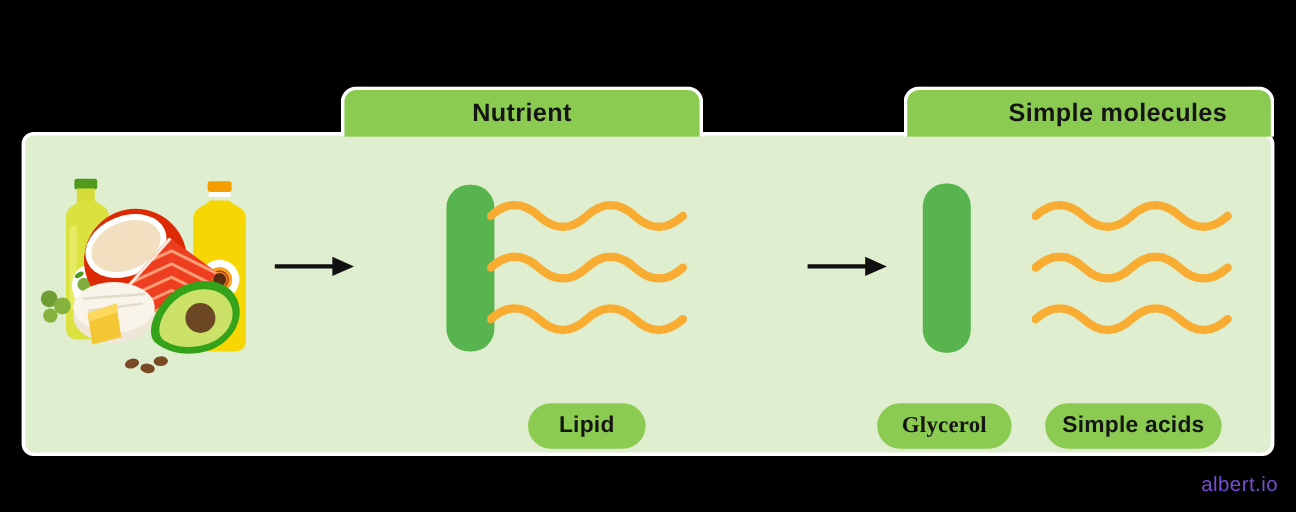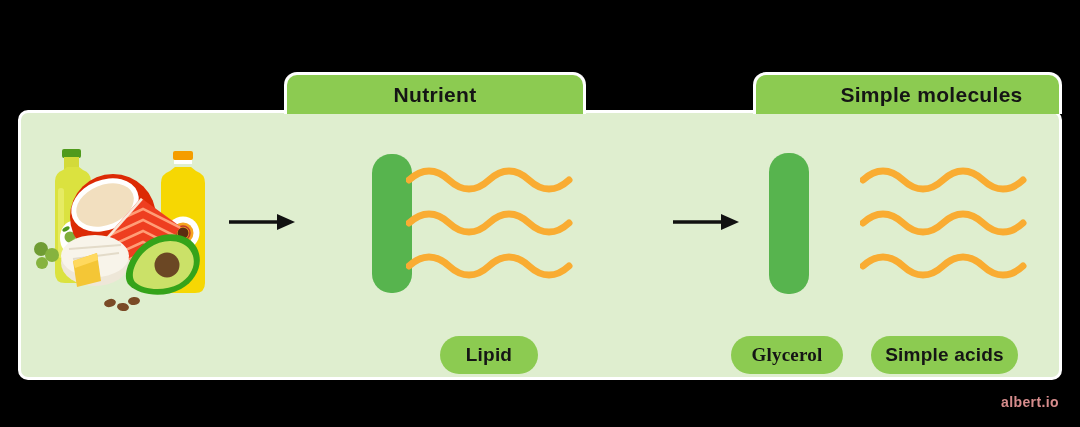--- a/index.html
+++ b/index.html
@@ -30,22 +30,22 @@
   .pill-lipid{left:440px;width:98px;}
   .pill-glycerol{left:731px;width:112px;font-family:Liberation Serif, serif;}
   .pill-fatty{left:871px;width:147px;}
   .bar{
     position:absolute;width:40px;height:139px;background:#57b44e;border-radius:19px;
   }
   .bar-lipid{left:372px;top:154px;}
   .bar-glycerol{left:769px;top:153px;height:141px;}
   .abs{position:absolute;}
   .watermark{
-    position:absolute;left:1001px;top:394px;color:#fca5a5;
-    font-size:14px;font-weight:700;letter-spacing:.4px;opacity:.85;
+    position:absolute;left:1001px;top:394px;color:#8b5cf6;
+    font-size:17px;font-weight:400;letter-spacing:.4px;opacity:.85;
   }
 </style>
 </head>
 <body>
 
 <div class="stage">
 
   <div class="panel"></div>
 
   <div class="tab tab-nutrient">

